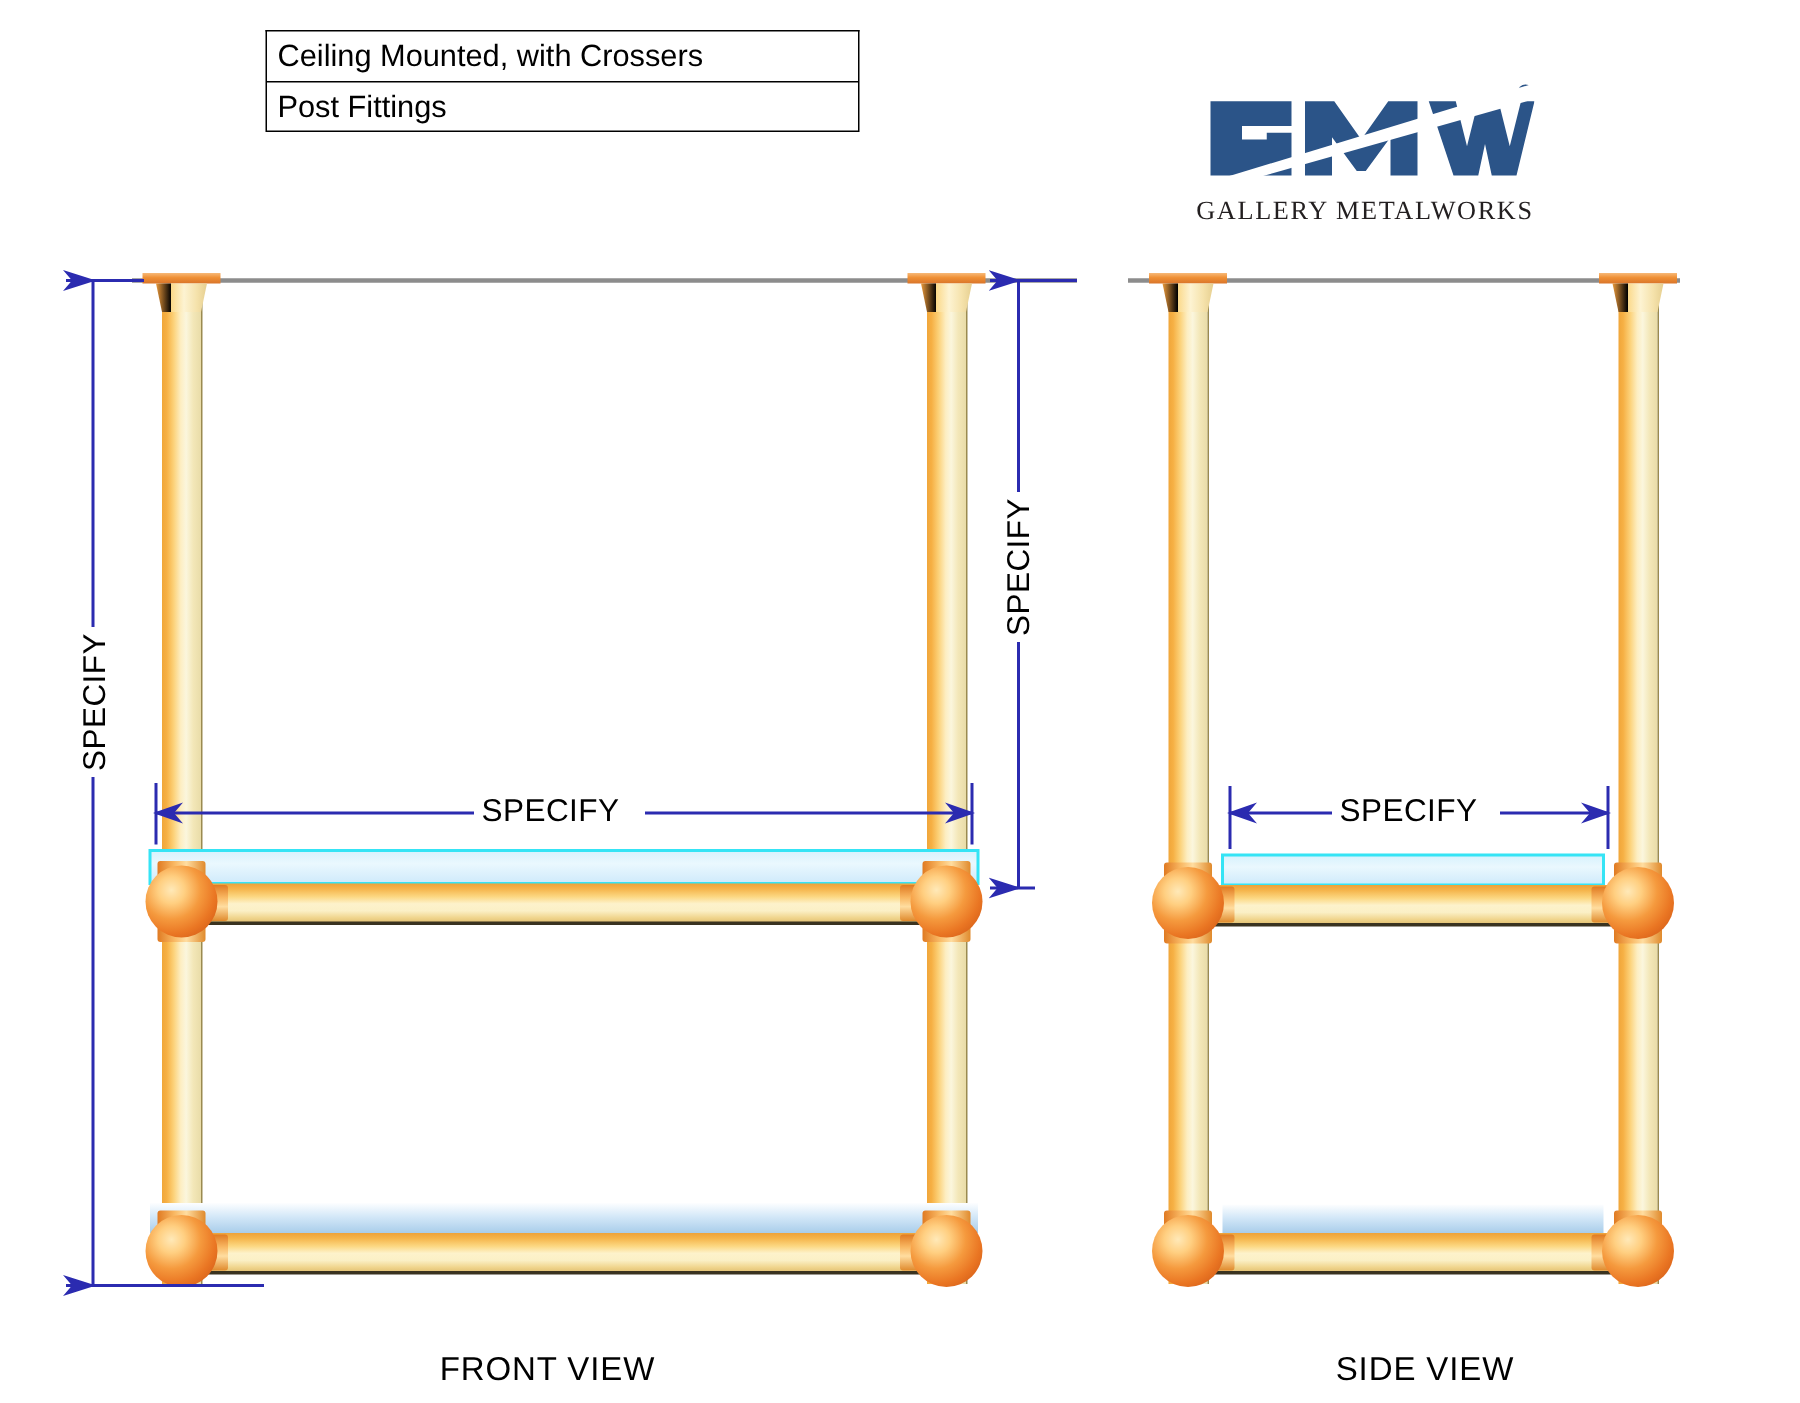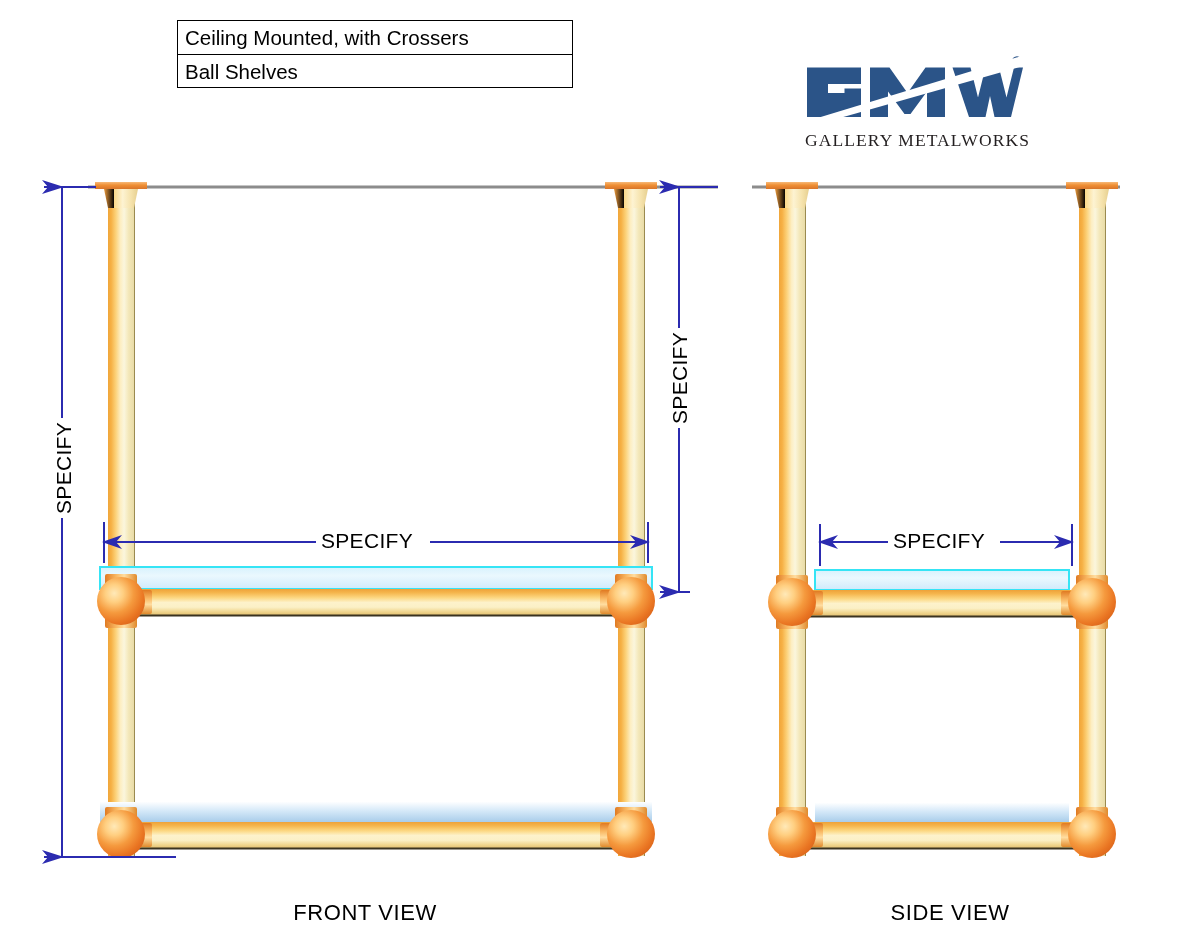--- a/index.html
+++ b/index.html
@@ -47,21 +47,21 @@
     color: #000;
     white-space: nowrap;
     box-sizing: border-box;
   }
   
   .logo-block {
     position: absolute;
     left: 790px;
     top: 54px;
     width: 240px;
-    text-align: right;
+    text-align: center;
   }
   .logo-mark {
     display: block;
     width: 225px;
     height: 72px;
     margin: 0 auto;
   }
   .logo-sub {
     font-family: "Liberation Serif", serif;
     font-size: 17.5px;
@@ -341,21 +341,21 @@
         <line x1="820" y1="524" x2="820" y2="566" stroke-width="2"></line>
         <line x1="1072" y1="524" x2="1072" y2="566" stroke-width="2"></line>
         <line x1="820" y1="542" x2="890" y2="542" stroke-width="2" marker-start="url(#arrStart)"></line>
         <line x1="1000" y1="542" x2="1072" y2="542" stroke-width="2" marker-end="url(#arrEnd)"></line>
       </g>
     </g>
   </svg>
 
   <div class="spec-table">
     <div class="spec-row">Ceiling Mounted, with Crossers</div>
-    <div class="spec-row">Ball Shelves</div>
+    <div class="spec-row">Post Fittings</div>
   </div>
 
   <div class="logo-block">
     <svg class="logo-mark" viewBox="0 0 300 96">
       <g fill="#2b5488">
 
         <path d="M12,18 L84,18 L84,40 L40,40 L40,52 L62,52 L62,46 L84,46 L84,84 L12,84 Z"></path>
 
         <path d="M96,84 L96,18 L122,18 L146,52 L170,18 L196,18 L196,84 L172,84 L172,50 L150,80 L142,80 L120,50 L120,84 Z"></path>
 

